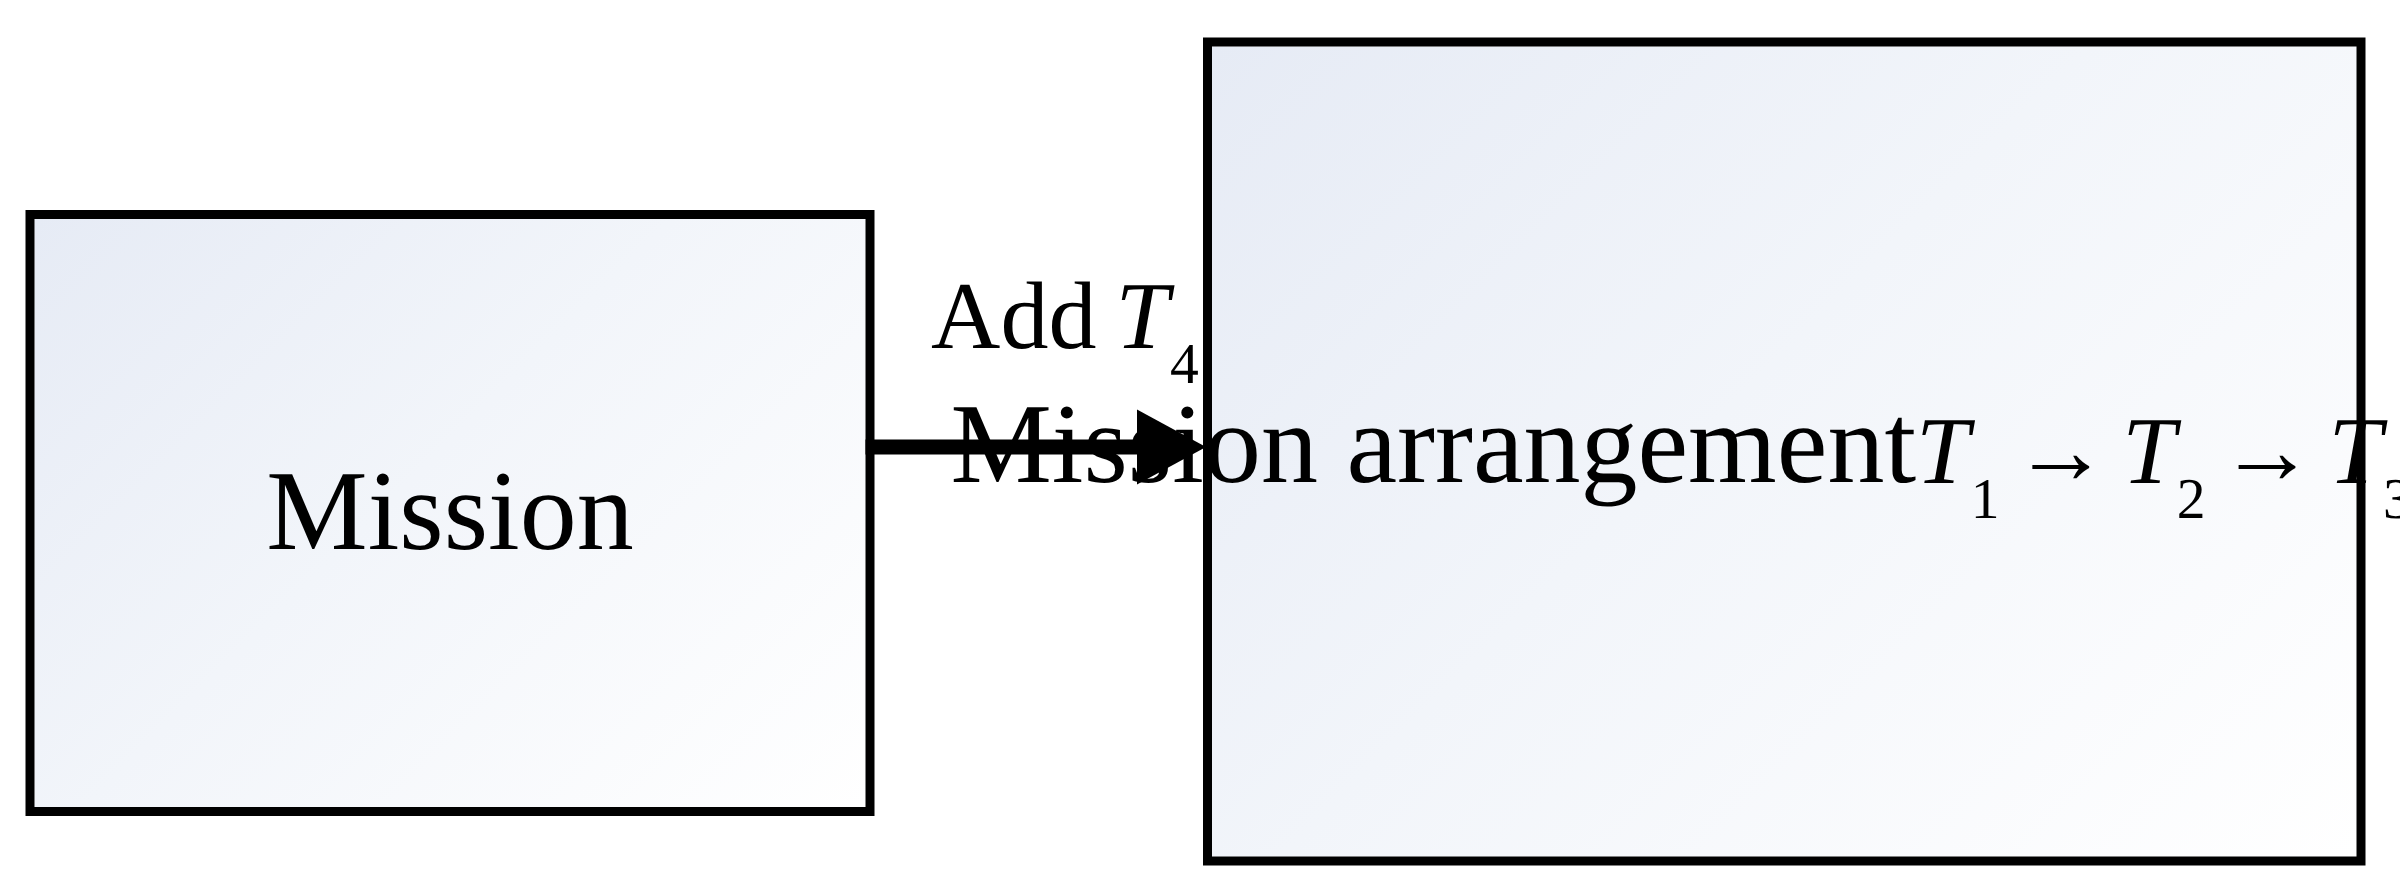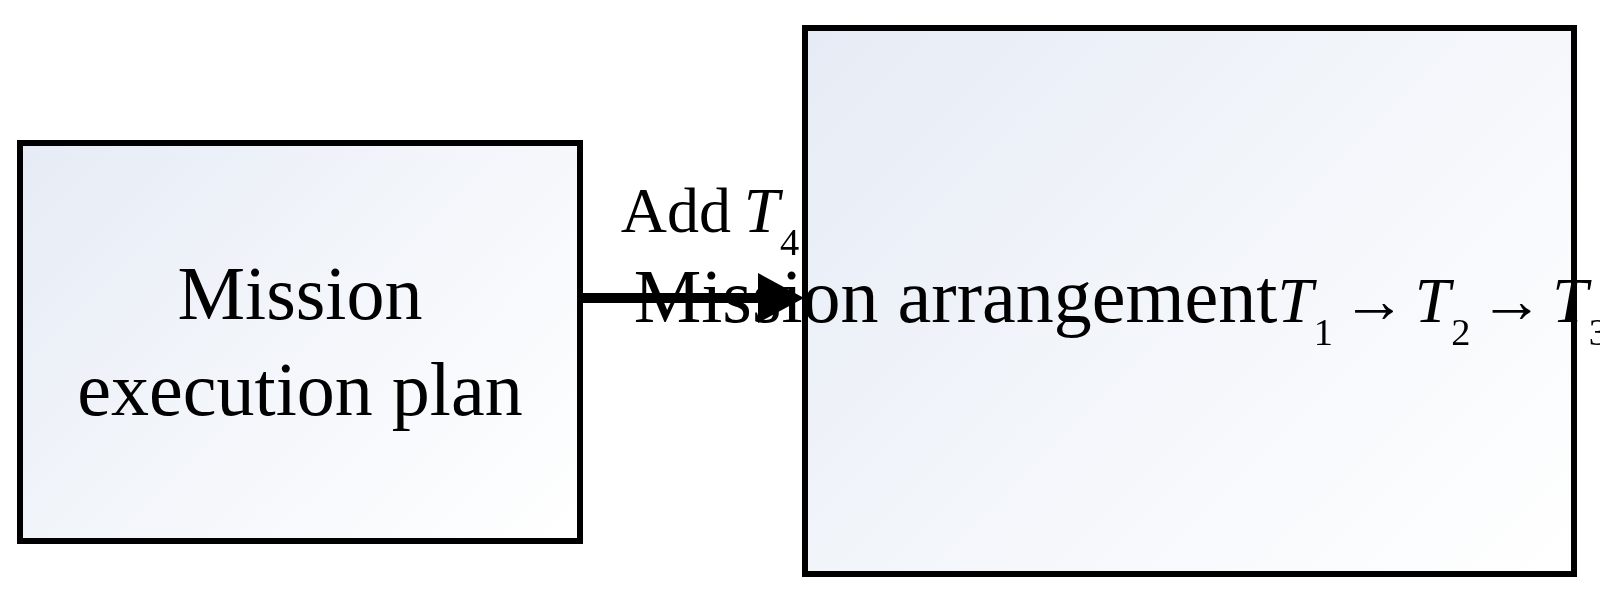--- a/index.html
+++ b/index.html
@@ -70,21 +70,20 @@
   .arrow-label .sequence { margin-left: 0.20em; font-size: inherit; line-height: inherit; }
 </style>
 </head>
 <body>
 
 <div class="canvas">
 
   <section class="box left-box">
     <div class="box-title">
       <div>Mission</div>
-      <div>execution plan</div>
     </div>
   </section>
 
   <div class="connector-line"></div>
   <div class="connector-head"></div>
 
   <div class="arrow-label">
     <span>Add</span><span class="sequence"><span class="task"><i>T</i><sub>4</sub></span></span>
   </div>
 

